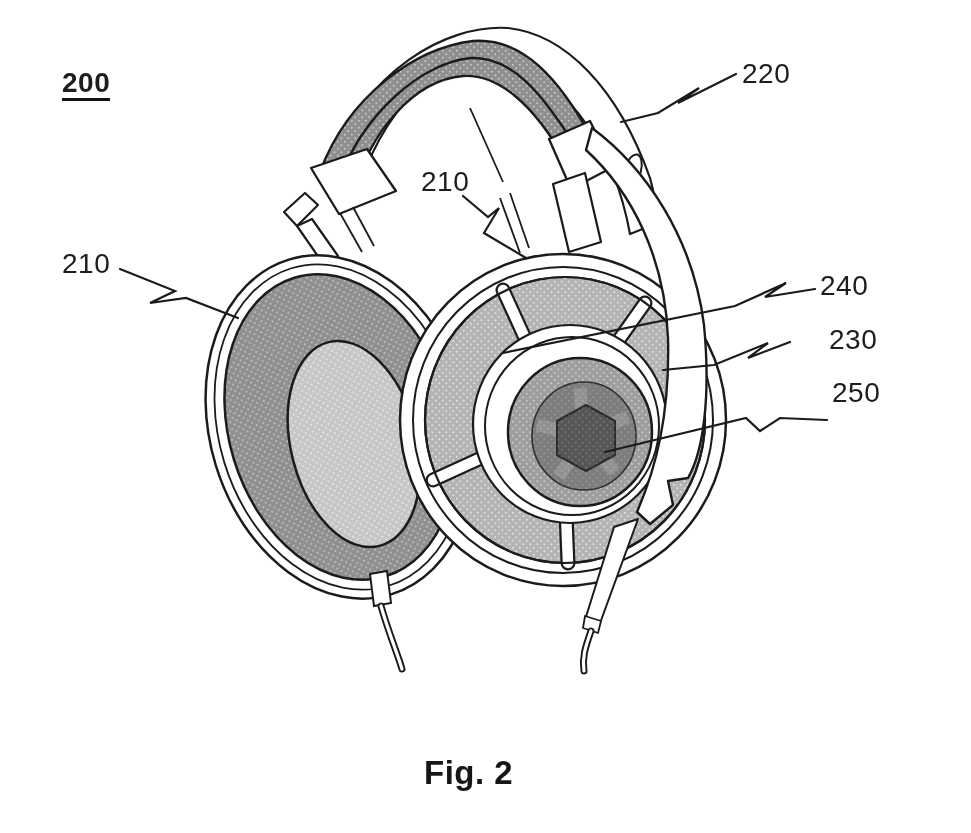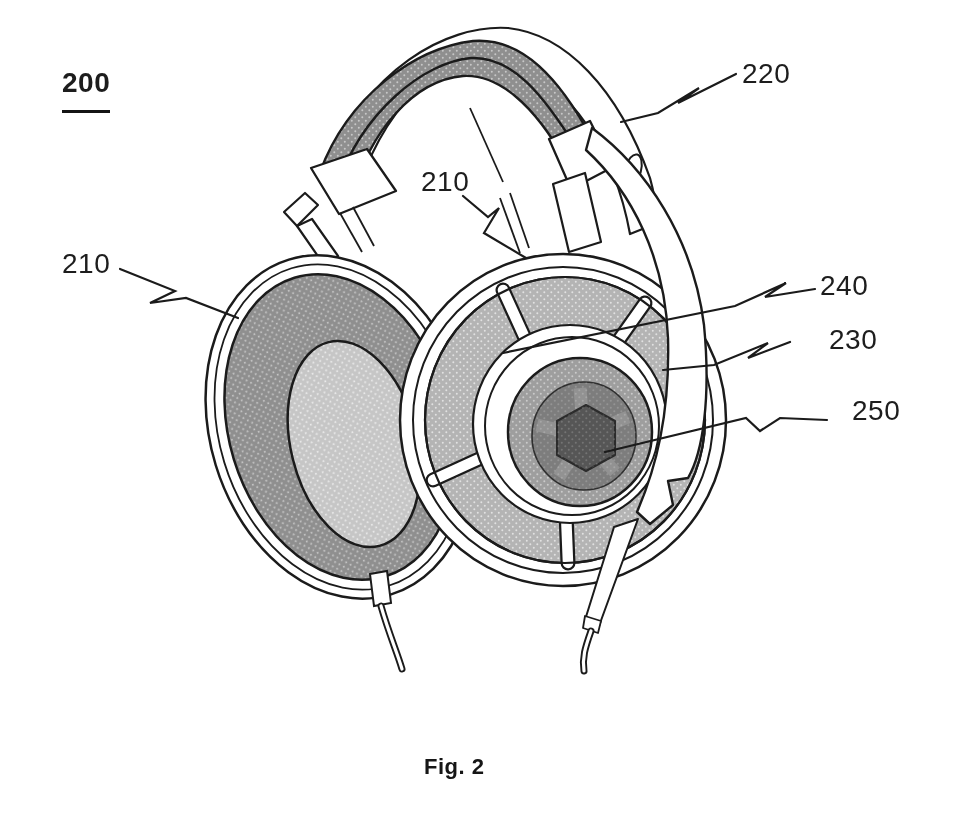--- a/index.html
+++ b/index.html
@@ -16,37 +16,37 @@
     color:#1d1d1d;
     font-size:28px;
     line-height:1.05;
     letter-spacing:0.5px;
     white-space:nowrap;
     user-select:none;
   }
   .fig-ref{
     font-weight:bold;
     border-bottom:3px solid #141414;
-    padding-bottom:13px;
+    padding-bottom:1px;
   }
   .caption{
     position:absolute;
     left:424px;top:754px;
-    font-size:22px;
+    font-size:33px;
     font-weight:bold;
     color:#161616;
     letter-spacing:0.5px;
   }
   .pos-200{left:62px;top:68px;}
   .pos-220{left:742px;top:59px;}
   .pos-210t{left:421px;top:167px;}
   .pos-210l{left:62px;top:249px;}
   .pos-240{left:820px;top:271px;}
   .pos-230{left:797px;top:325px;margin-left:32px;}
-  .pos-250{left:832px;top:396px;margin-left:20px;}
+  .pos-250{left:832px;top:378px;}
 </style>
 </head>
 <body>
 
 <div id="stage">
 
   <svg id="drawing" width="971" height="833" viewBox="0 0 971 833">
     <defs>
       <pattern id="pd" width="7" height="7" patternUnits="userSpaceOnUse">
         <rect width="7" height="7" fill="#8f8f8f"></rect>

